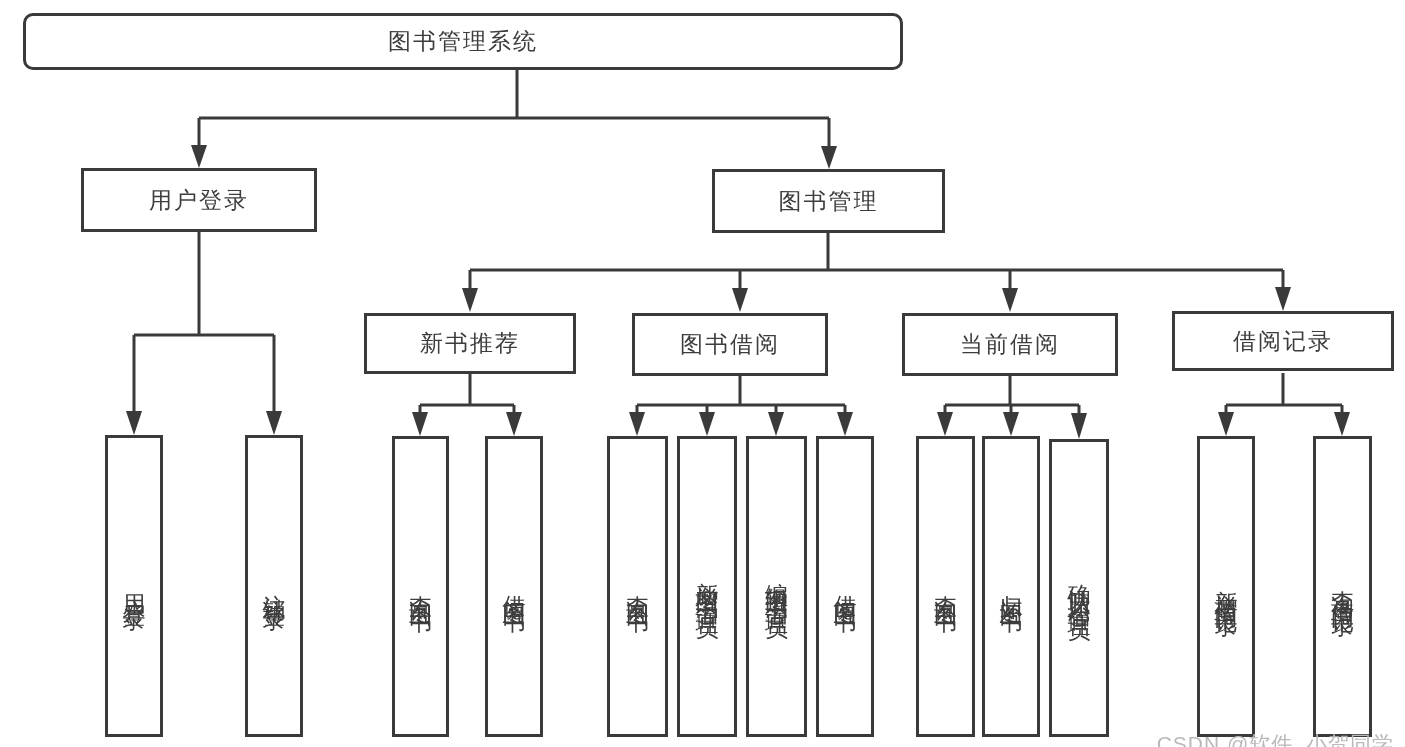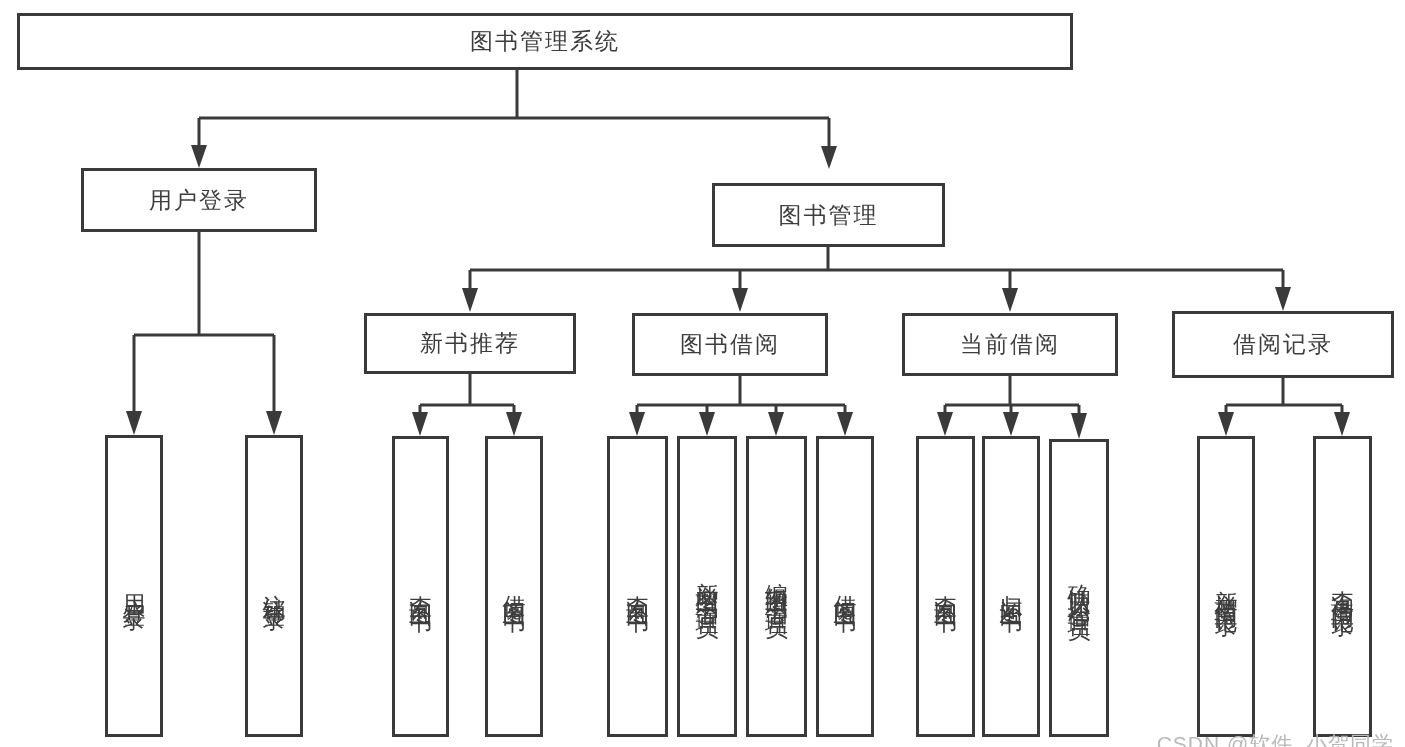--- a/index.html
+++ b/index.html
@@ -104,41 +104,41 @@
 
     <g>
       <path d="M1283,373 V405 M1226,405 H1342" fill="none"></path>
       <line x1="1226" y1="405" x2="1226" y2="413"></line>
       <polygon points="1218,412 1234,412 1226,436" stroke="none"></polygon>
       <line x1="1342" y1="405" x2="1342" y2="413"></line>
       <polygon points="1334,412 1350,412 1342,436" stroke="none"></polygon>
     </g>
   </svg>
 
-  <div class="node node-h" style="left:17px; top:13px; width:1056px; height:57px;">
+  <div class="node node-h" style="left:23px; top:13px; width:880px; height:57px;border-radius:10px;">
     <span>图书管理系统</span>
   </div>
 
   <div class="node node-h" style="left:81px; top:168px; width:236px; height:64px;">
     <span>用户登录</span>
   </div>
-  <div class="node node-h" style="left:712px; top:183px; width:233px; height:64px;">
+  <div class="node node-h" style="left:712px; top:169px; width:233px; height:64px;">
     <span>图书管理</span>
   </div>
 
   <div class="node node-h" style="left:364px; top:313px; width:212px; height:61px;text-align:center;">
     <span>新书推荐</span>
   </div>
   <div class="node node-h" style="left:632px; top:313px; width:196px; height:63px;">
     <span>图书借阅</span>
   </div>
   <div class="node node-h" style="left:902px; top:313px; width:216px; height:63px;">
     <span>当前借阅</span>
   </div>
-  <div class="node node-h" style="left:1172px; top:311px; width:222px; height:67px;">
+  <div class="node node-h" style="left:1172px; top:311px; width:222px; height:60px;">
     <span>借阅记录</span>
   </div>
 
   <div class="node node-v" style="left:105px; top:435px; width:58px; height:302px;">
     <span>用户登录</span>
   </div>
   <div class="node node-v" style="left:245px; top:435px; width:58px; height:302px;">
     <span>注销登录</span>
   </div>
 

